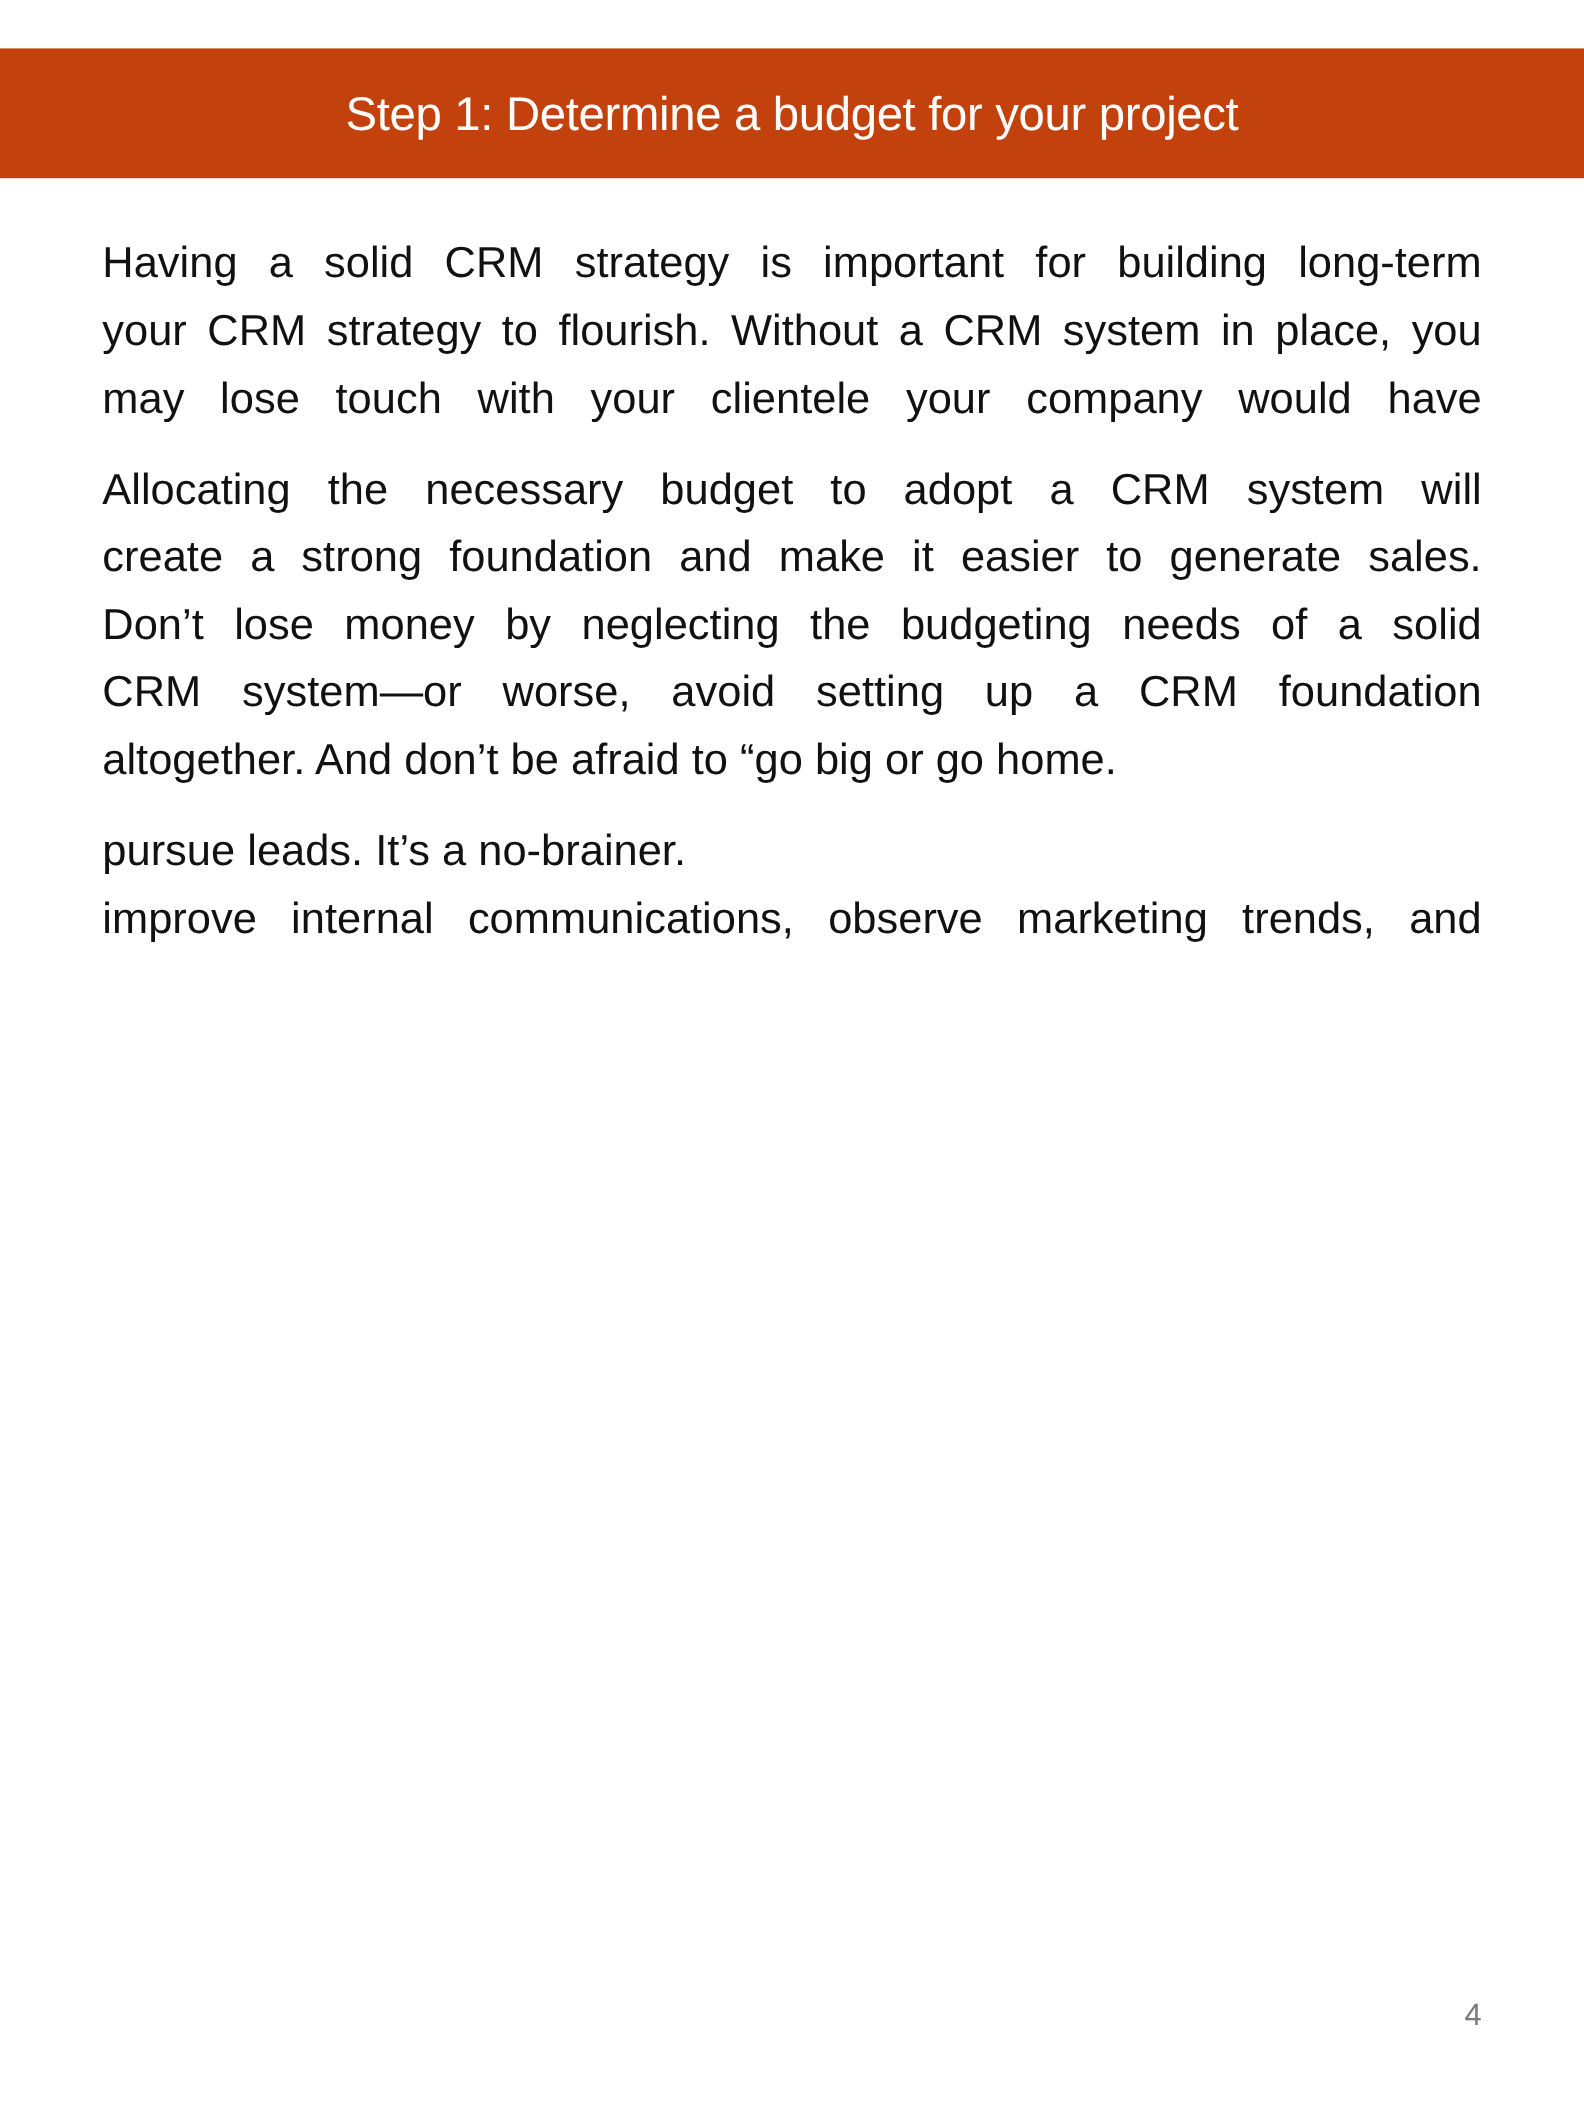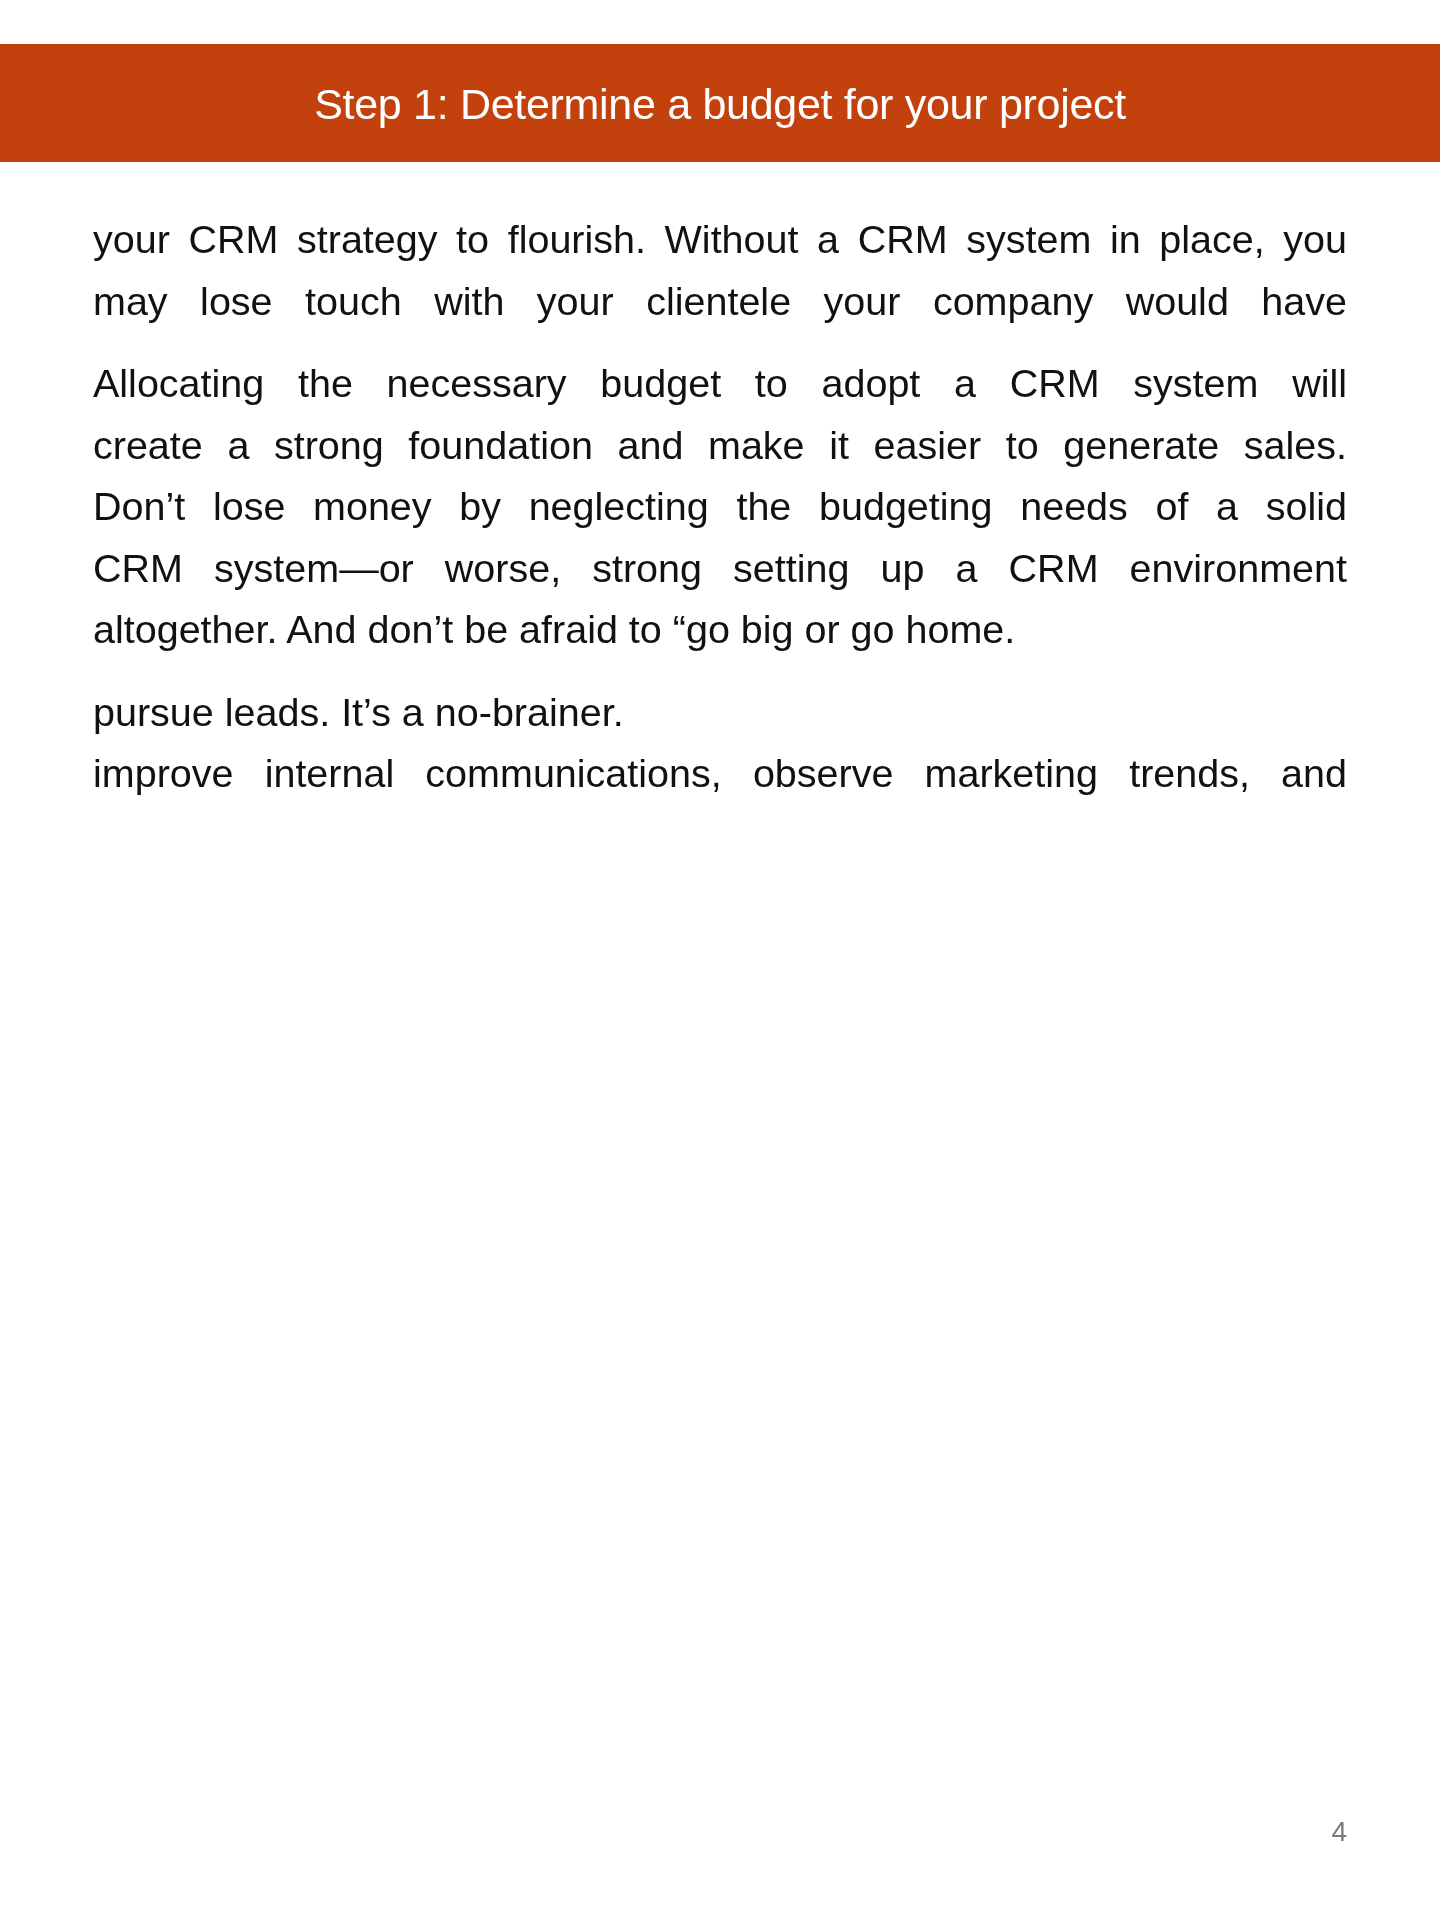--- a/index.html
+++ b/index.html
@@ -70,28 +70,29 @@
   </style>
 </head>
 <body>
 
 <div class="banner">
   <h1 class="banner-title">Step 1: Determine a budget for your project</h1>
 </div>
 
 <div class="content">
   <div class="para">
+    <span class="line">Having a solid CRM strategy is important for building long-term</span>
     <span class="line">your CRM strategy to flourish. Without a CRM system in place, you</span>
     <span class="line">may lose touch with your clientele your company would have</span>
   </div>
   <div class="para">
     <span class="line">Allocating the necessary budget to adopt a CRM system will</span>
     <span class="line">create a strong foundation and make it easier to generate sales.</span>
     <span class="line">Don’t lose money by neglecting the budgeting needs of a solid</span>
-    <span class="line">CRM system—or worse, strong setting up a CRM environment</span>
+    <span class="line">CRM system—or worse, avoid setting up a CRM foundation</span>
     <span class="line last">altogether. And don’t be afraid to “go big or go home.</span>
   </div>
   <div class="para">
     <span class="line last">pursue leads. It’s a no-brainer.</span>
     <span class="line">improve internal communications, observe marketing trends, and</span>
   </div>
 </div>
 
 <div class="page-number">4</div>
 

